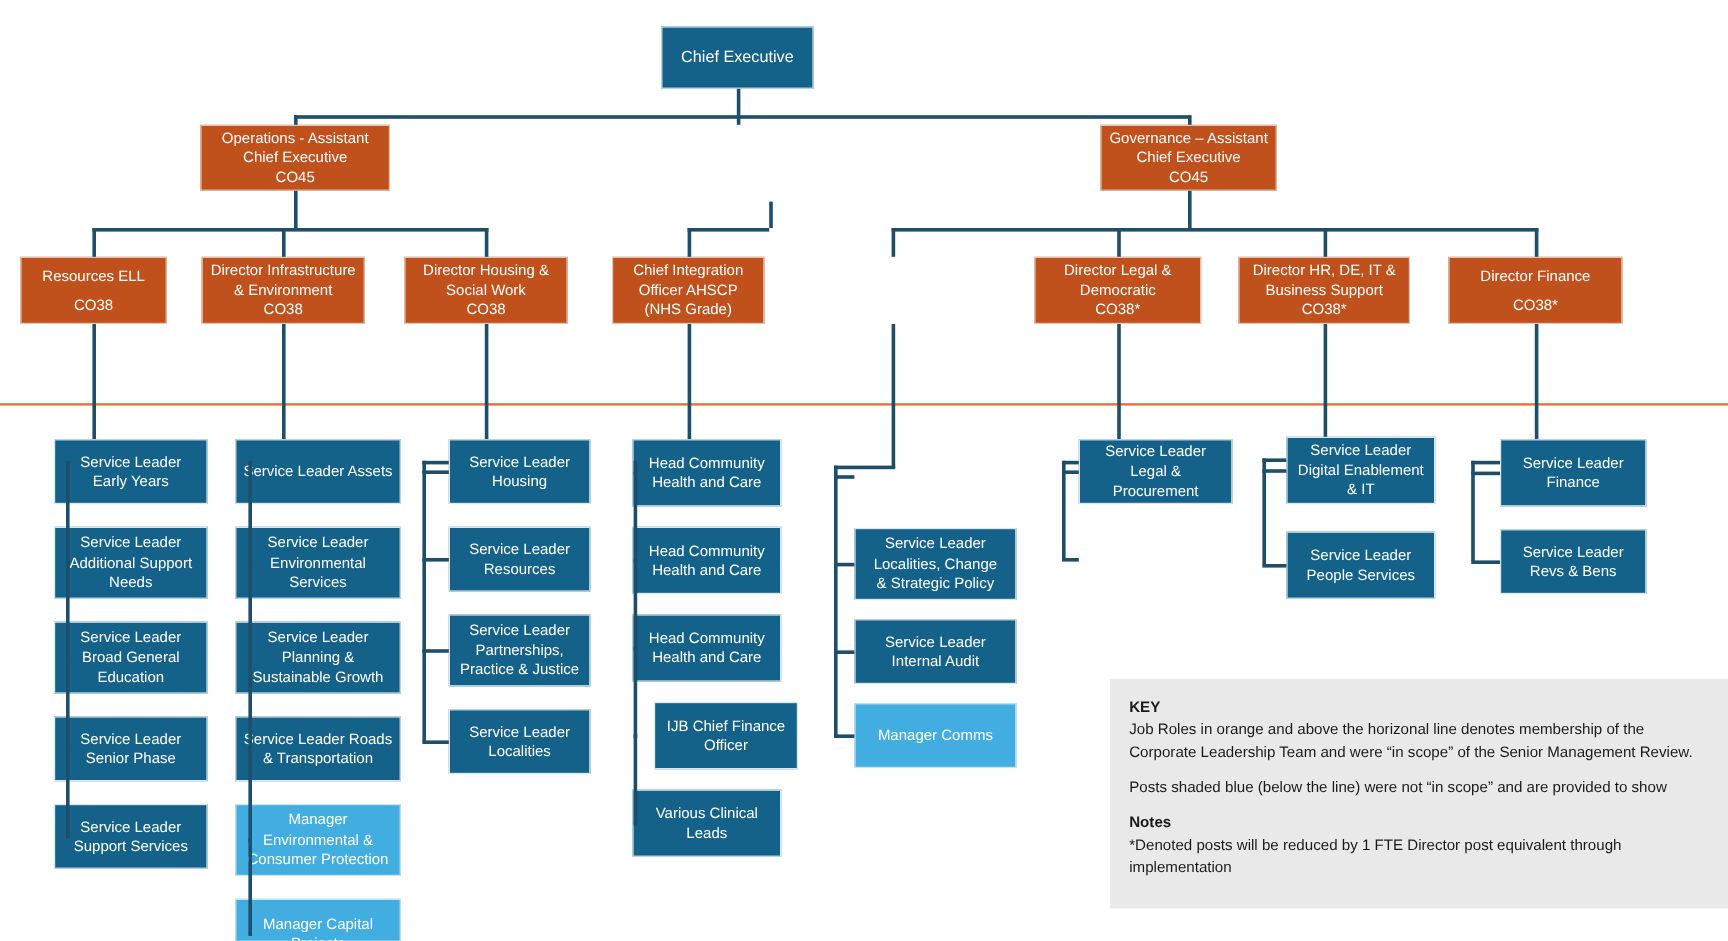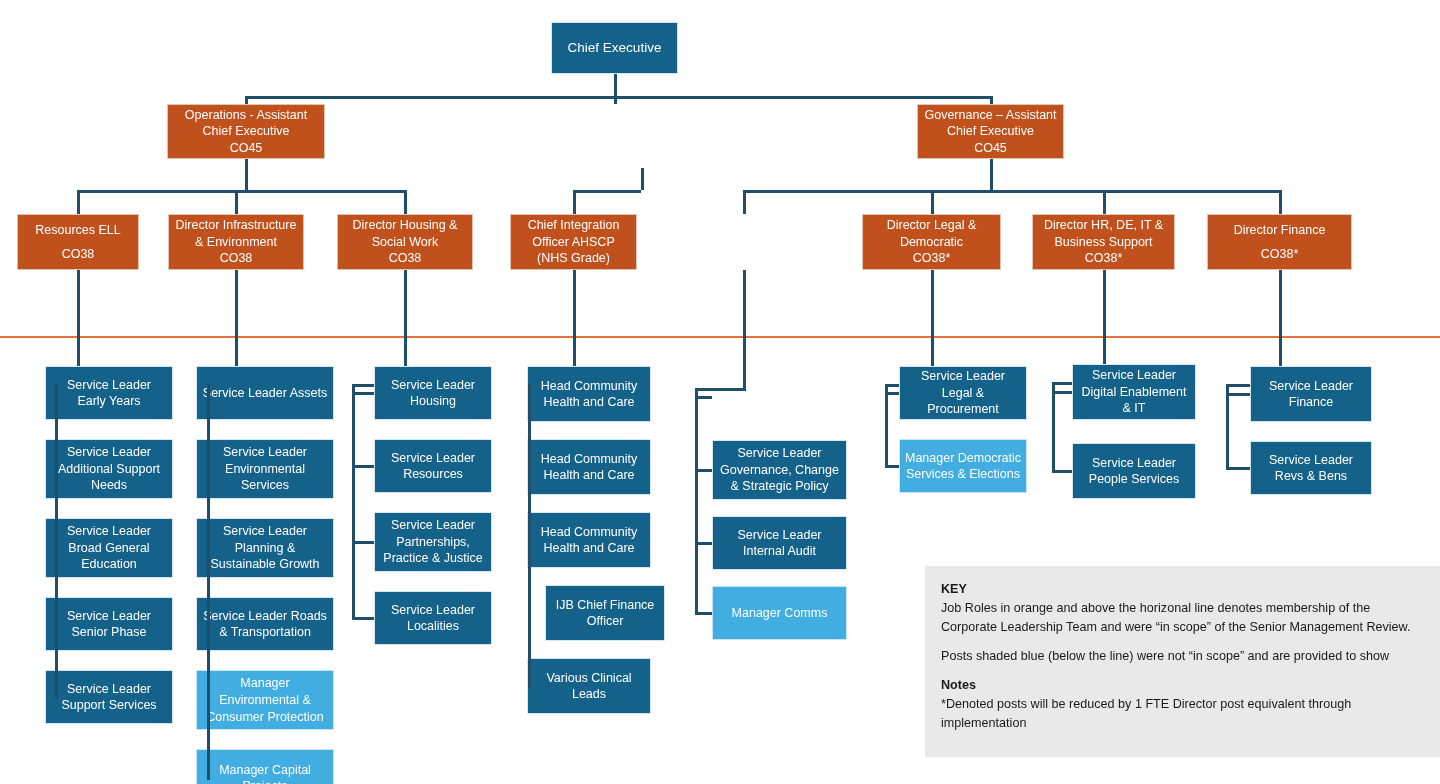--- a/index.html
+++ b/index.html
@@ -196,21 +196,21 @@
     </div>
     <div class="node n-darkblue t-leaf" style="left: 196px; top: 518px; width: 138px; height: 60px;">
       <span class="ln">Service Leader</span>
       <span class="ln">Planning &amp;</span>
       <span class="ln">Sustainable Growth</span>
     </div>
     <div class="node n-darkblue t-leaf" style="left: 196px; top: 597px; width: 138px; height: 54px;">
       <span class="ln">Service Leader Roads</span>
       <span class="ln">&amp; Transportation</span>
     </div>
-    <div class="node n-lightblue t-leaf" style="left: 196px; top: 670px; width: 138px; height: 60px; justify-content: space-between;">
+    <div class="node n-lightblue t-leaf" style="left: 196px; top: 670px; width: 138px; height: 60px;">
       <span class="ln">Manager</span>
       <span class="ln">Environmental &amp;</span>
       <span class="ln">Consumer Protection</span>
     </div>
     <div class="node n-lightblue t-leaf" style="left: 196px; top: 749px; width: 138px; height: 58px;">
       <span class="ln">Manager Capital</span>
       <span class="ln">Projects</span>
     </div>
     <div class="conn-v" style="left: 207px; top: 384px; height: 394px;"></div>
     <div class="conn-h" style="left: 207px; top: 392px; width: 3px;"></div>
@@ -268,45 +268,41 @@
     <div class="conn-v" style="left: 528px; top: 384px; height: 302px;"></div>
     <div class="conn-h" style="left: 528px; top: 393px; width: 3px;"></div>
     <div class="conn-h" style="left: 528px; top: 466px; width: 3px;"></div>
     <div class="conn-h" style="left: 528px; top: 539px; width: 3px;"></div>
     <div class="conn-h" style="left: 528px; top: 612px; width: 3px;"></div>
     <div class="conn-h" style="left: 528px; top: 685px; width: 3px;"></div>
     <div class="conn-v" style="left: 742.5px; top: 270px; height: 120px;"></div>
     <div class="conn-h" style="left: 695px; top: 388px; width: 50.5px;"></div>
     <div class="node n-darkblue t-leaf" style="left: 712px; top: 440px; width: 135px; height: 60px;">
       <span class="ln">Service Leader</span>
-      <span class="ln">Governance, Change</span>
+      <span class="ln">Localities, Change</span>
       <span class="ln">&amp; Strategic Policy</span>
     </div>
     <div class="node n-darkblue t-leaf" style="left: 712px; top: 516px; width: 135px; height: 54px;">
       <span class="ln">Service Leader</span>
       <span class="ln">Internal Audit</span>
     </div>
     <div class="node n-lightblue t-leaf" style="left: 712px; top: 586px; width: 135px; height: 54px;">
       <span class="ln">Manager Comms</span>
     </div>
     <div class="conn-v" style="left: 695px; top: 388px; height: 225px;"></div>
     <div class="conn-h" style="left: 695px; top: 396px; width: 17px;"></div>
     <div class="conn-h" style="left: 695px; top: 469px; width: 17px;"></div>
     <div class="conn-h" style="left: 695px; top: 542px; width: 17px;"></div>
     <div class="conn-h" style="left: 695px; top: 612px; width: 17px;"></div>
     <div class="conn-v" style="left: 930.5px; top: 270px; height: 116px;"></div>
     <div class="conn-h" style="left: 885px; top: 384px; width: 48.5px;"></div>
     <div class="node n-darkblue t-leaf" style="left: 899px; top: 366px; width: 128px; height: 54px;">
       <span class="ln">Service Leader</span>
       <span class="ln">Legal &amp; Procurement</span>
     </div>
-    <div class="node n-lightblue t-leaf" style="left: 899px; top: 439px; width: 128px; height: 54px;">
-      <span class="ln">Manager Democratic</span>
-      <span class="ln">Services &amp; Elections</span>
-    </div>
     <div class="conn-v" style="left: 885px; top: 384px; height: 82px;"></div>
     <div class="conn-h" style="left: 885px; top: 392px; width: 14px;"></div>
     <div class="conn-h" style="left: 885px; top: 465px; width: 14px;"></div>
     <div class="conn-v" style="left: 1102.5px; top: 270px; height: 114px;"></div>
     <div class="conn-h" style="left: 1052px; top: 382px; width: 53.5px;"></div>
     <div class="node n-darkblue t-leaf" style="left: 1072px; top: 364px; width: 124px; height: 56px;">
       <span class="ln">Service Leader</span>
       <span class="ln">Digital Enablement</span>
       <span class="ln">&amp; IT</span>
     </div>

